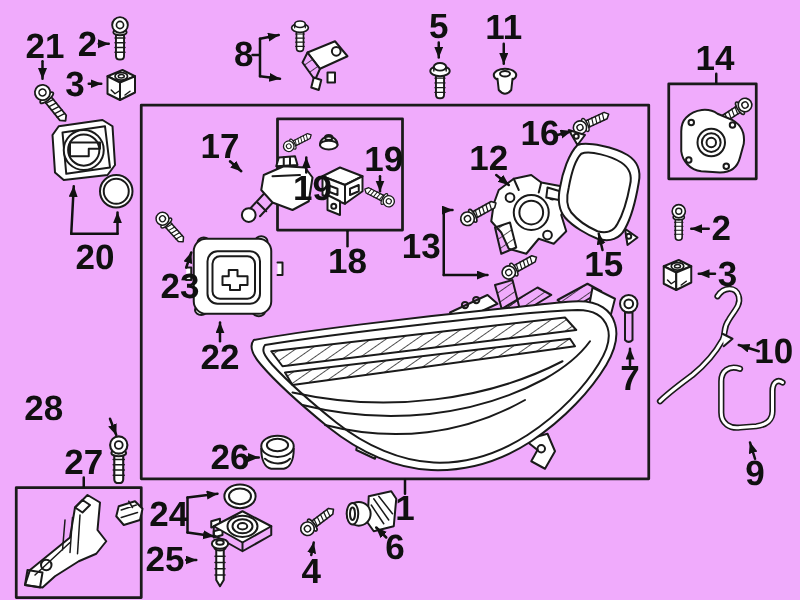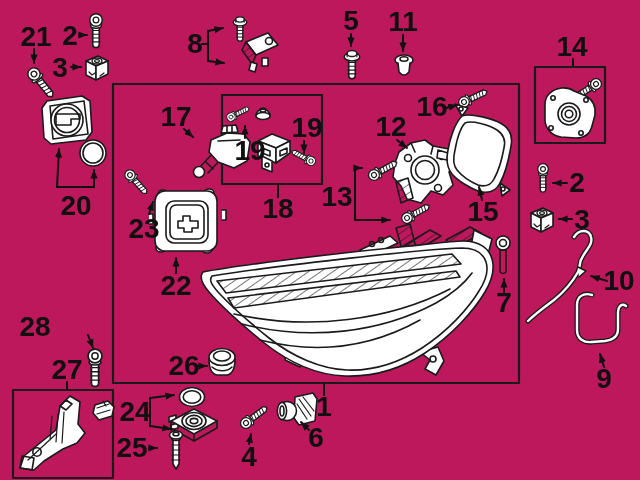--- a/index.html
+++ b/index.html
@@ -1,16 +1,16 @@
 <!DOCTYPE html>
 <html><head>
 <meta charset="utf-8">
 <style>
   html,body{margin:0;padding:0;background:#ffffff;}
-  .stage{position:relative;width:640px;height:480px;background:#be185d;overflow:hidden;
+  .stage{position:relative;width:640px;height:480px;background:#f0abfc;overflow:hidden;
          font-family:"Liberation Sans",sans-serif;}
   .stage svg{position:absolute;left:0;top:0;}
   .lbl{font-family:"Liberation Sans",sans-serif;font-weight:700;font-size:28px;fill:#101010;}
 </style>
 </head>
 <body>
 
 <div class="stage">
 <svg width="640" height="480" viewBox="0 0 640 480">
   <defs>

